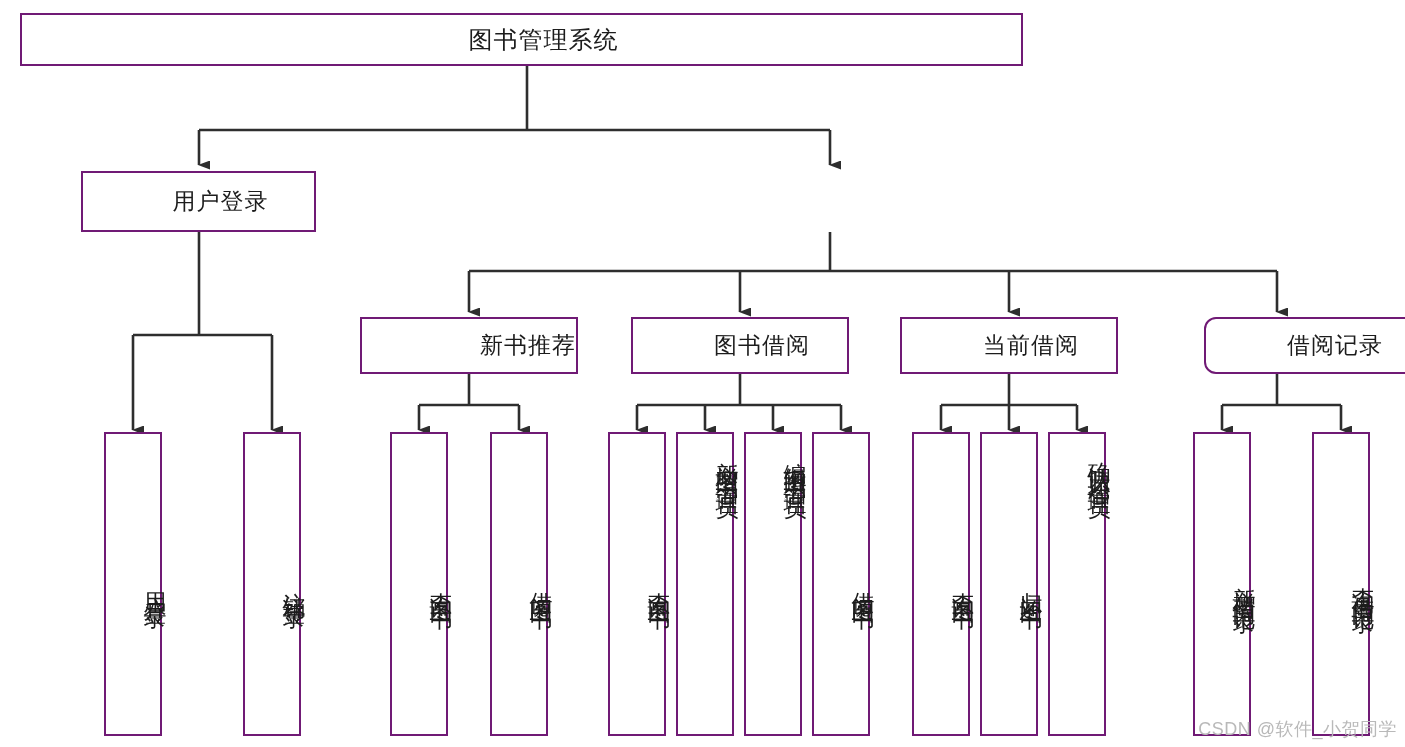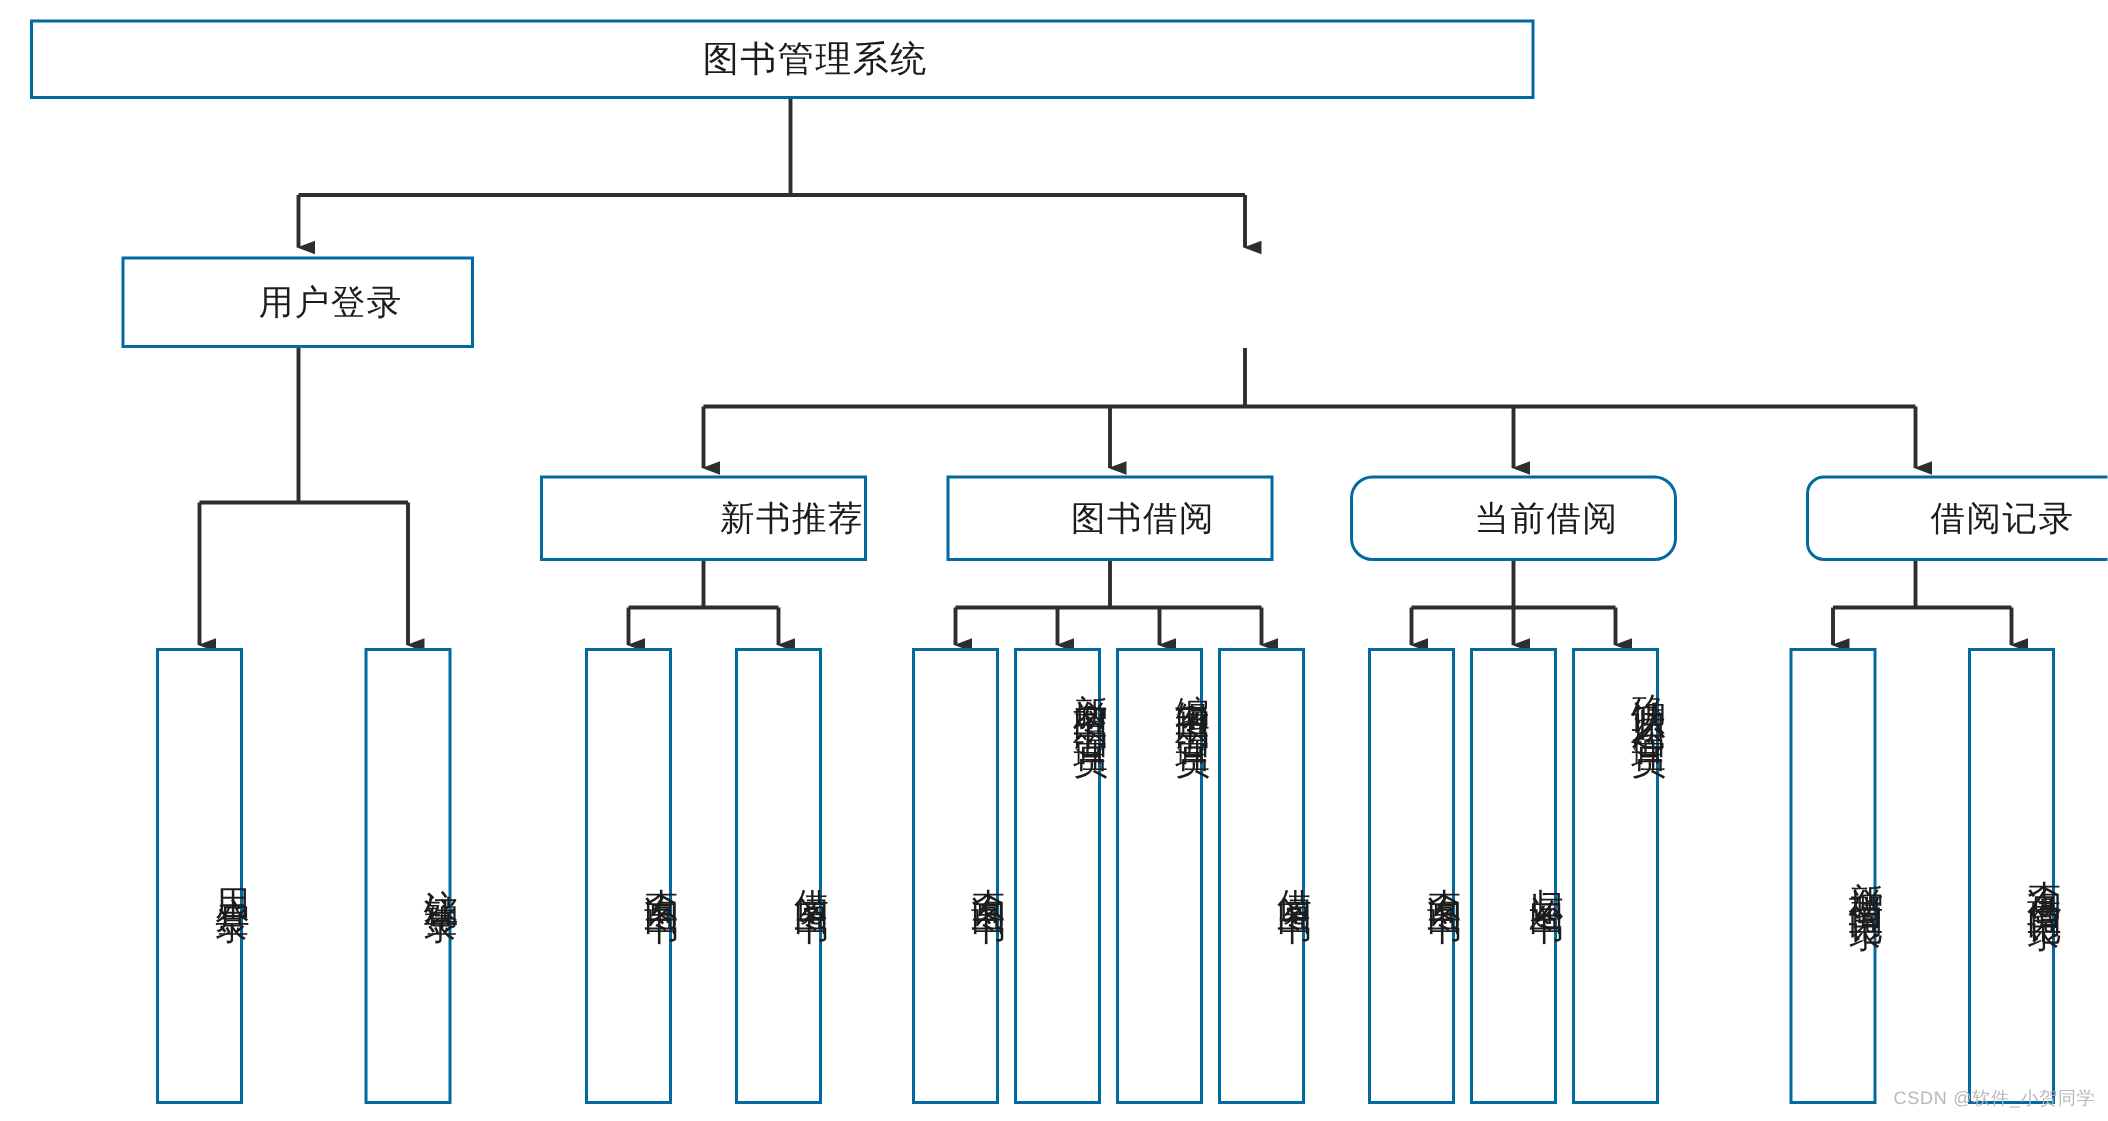--- a/index.html
+++ b/index.html
@@ -10,21 +10,21 @@
     overflow:hidden;
     position:relative;
   }
   #canvas{position:absolute;left:0;top:0;width:1405px;height:747px;}
   svg.links{position:absolute;left:0;top:0;width:1405px;height:747px;pointer-events:none;}
 
   .node{
     position:absolute;
     box-sizing:border-box;
     background:#ffffff;
-    border:2px solid #0369a1;
+    border:2px solid #701a75;
     display:flex;
     align-items:center;
     justify-content:center;
     color:#1c1c1c;
     z-index:2;
     padding-left:44px;
   }
   .node .lbl{
     display:block;
     text-align:center;
@@ -43,21 +43,21 @@
     text-orientation:upright;
     font-size:23px;
     letter-spacing:5px;
     line-height:1;
     white-space:nowrap;
   }
 
   .watermark{
     position:absolute;
     right:8px;bottom:6px;
-    font-size:12px;
+    font-size:18px;
     color:#b9b9b9;
     z-index:5;
     white-space:nowrap;
     letter-spacing:0.5px;
   }
 </style>
 </head>
 <body>
 
 <div id="canvas">
@@ -119,21 +119,21 @@
   <div class="node h-node" style="left:81px;top:171px;width:235px;height:61px;">
     <span class="lbl">用户登录</span>
   </div>
 
   <div class="node h-node" style="left:360px;top:317px;width:218px;height:57px;justify-content:flex-end;">
     <span class="lbl">新书推荐</span>
   </div>
   <div class="node h-node" style="left:631px;top:317px;width:218px;height:57px;">
     <span class="lbl">图书借阅</span>
   </div>
-  <div class="node h-node" style="left:900px;top:317px;width:218px;height:57px;border-radius:15px;">
+  <div class="node h-node" style="left:900px;top:317px;width:218px;height:57px;">
     <span class="lbl">当前借阅</span>
   </div>
   <div class="node h-node" style="left:1204px;top:317px;width:218px;height:57px;border-radius:12px;">
     <span class="lbl">借阅记录</span>
   </div>
 
   <div class="node v-node centered" style="left:104px;top:432px;width:58px;height:304px;">
     <span class="lbl">用户登录</span>
   </div>
   <div class="node v-node centered" style="left:243px;top:432px;width:58px;height:304px;">

